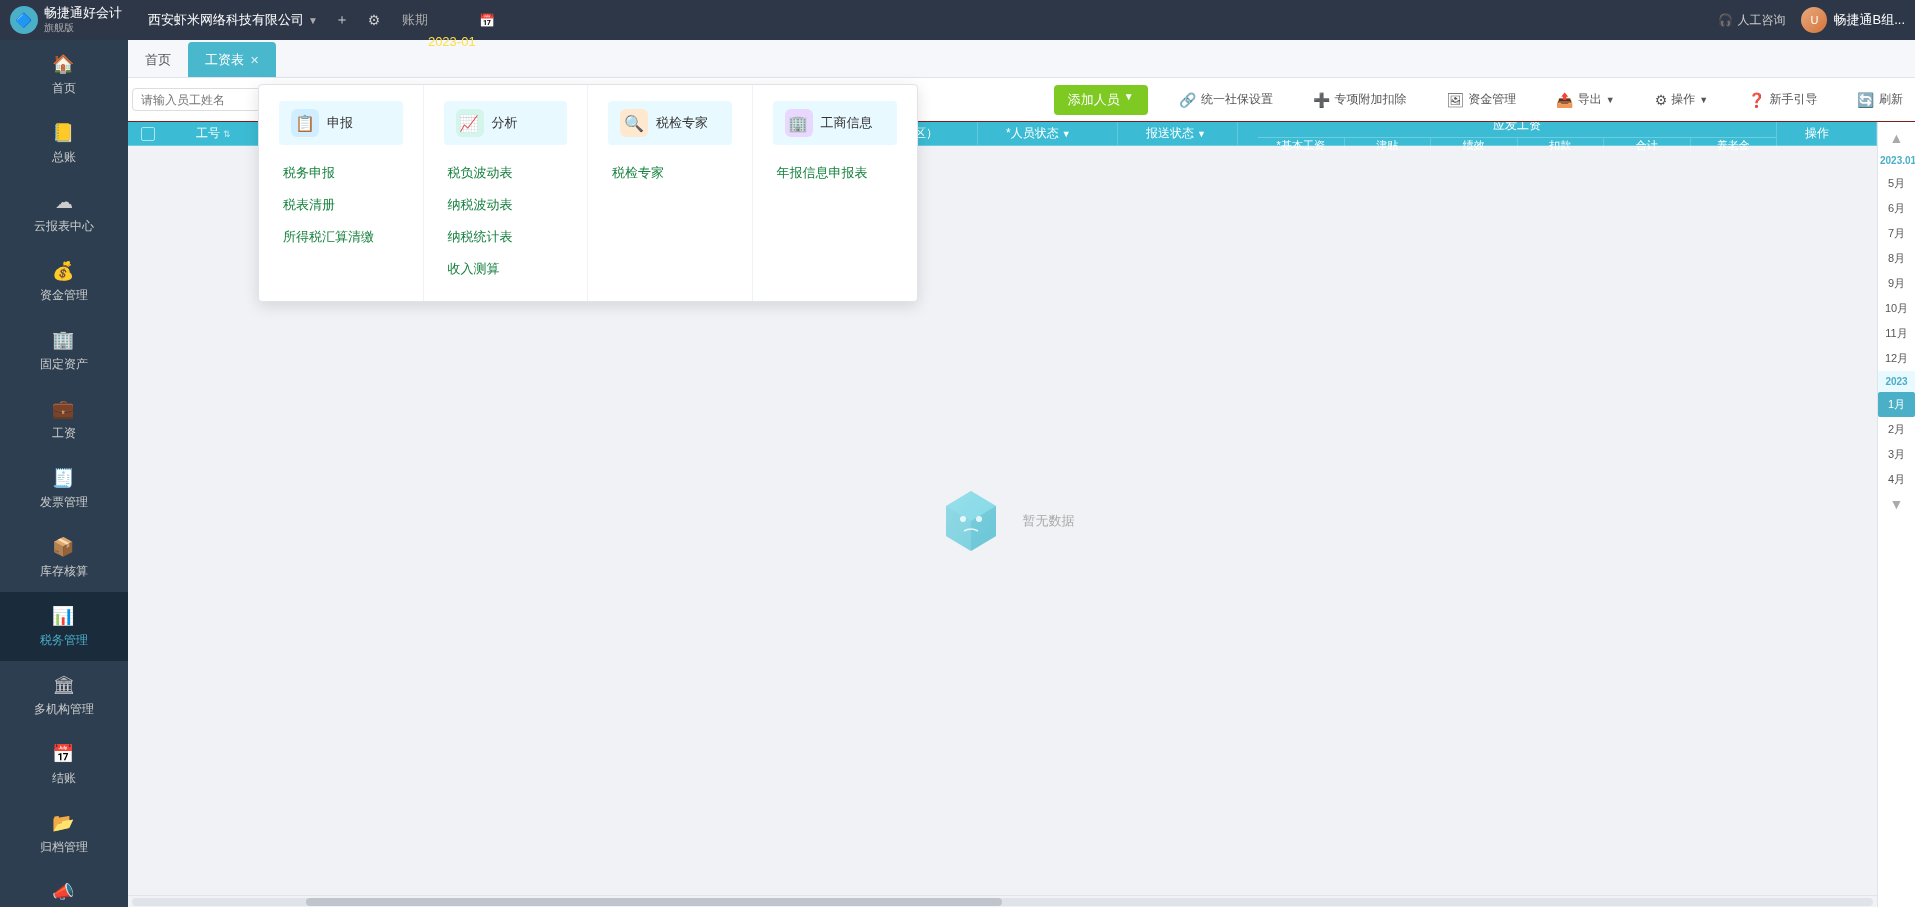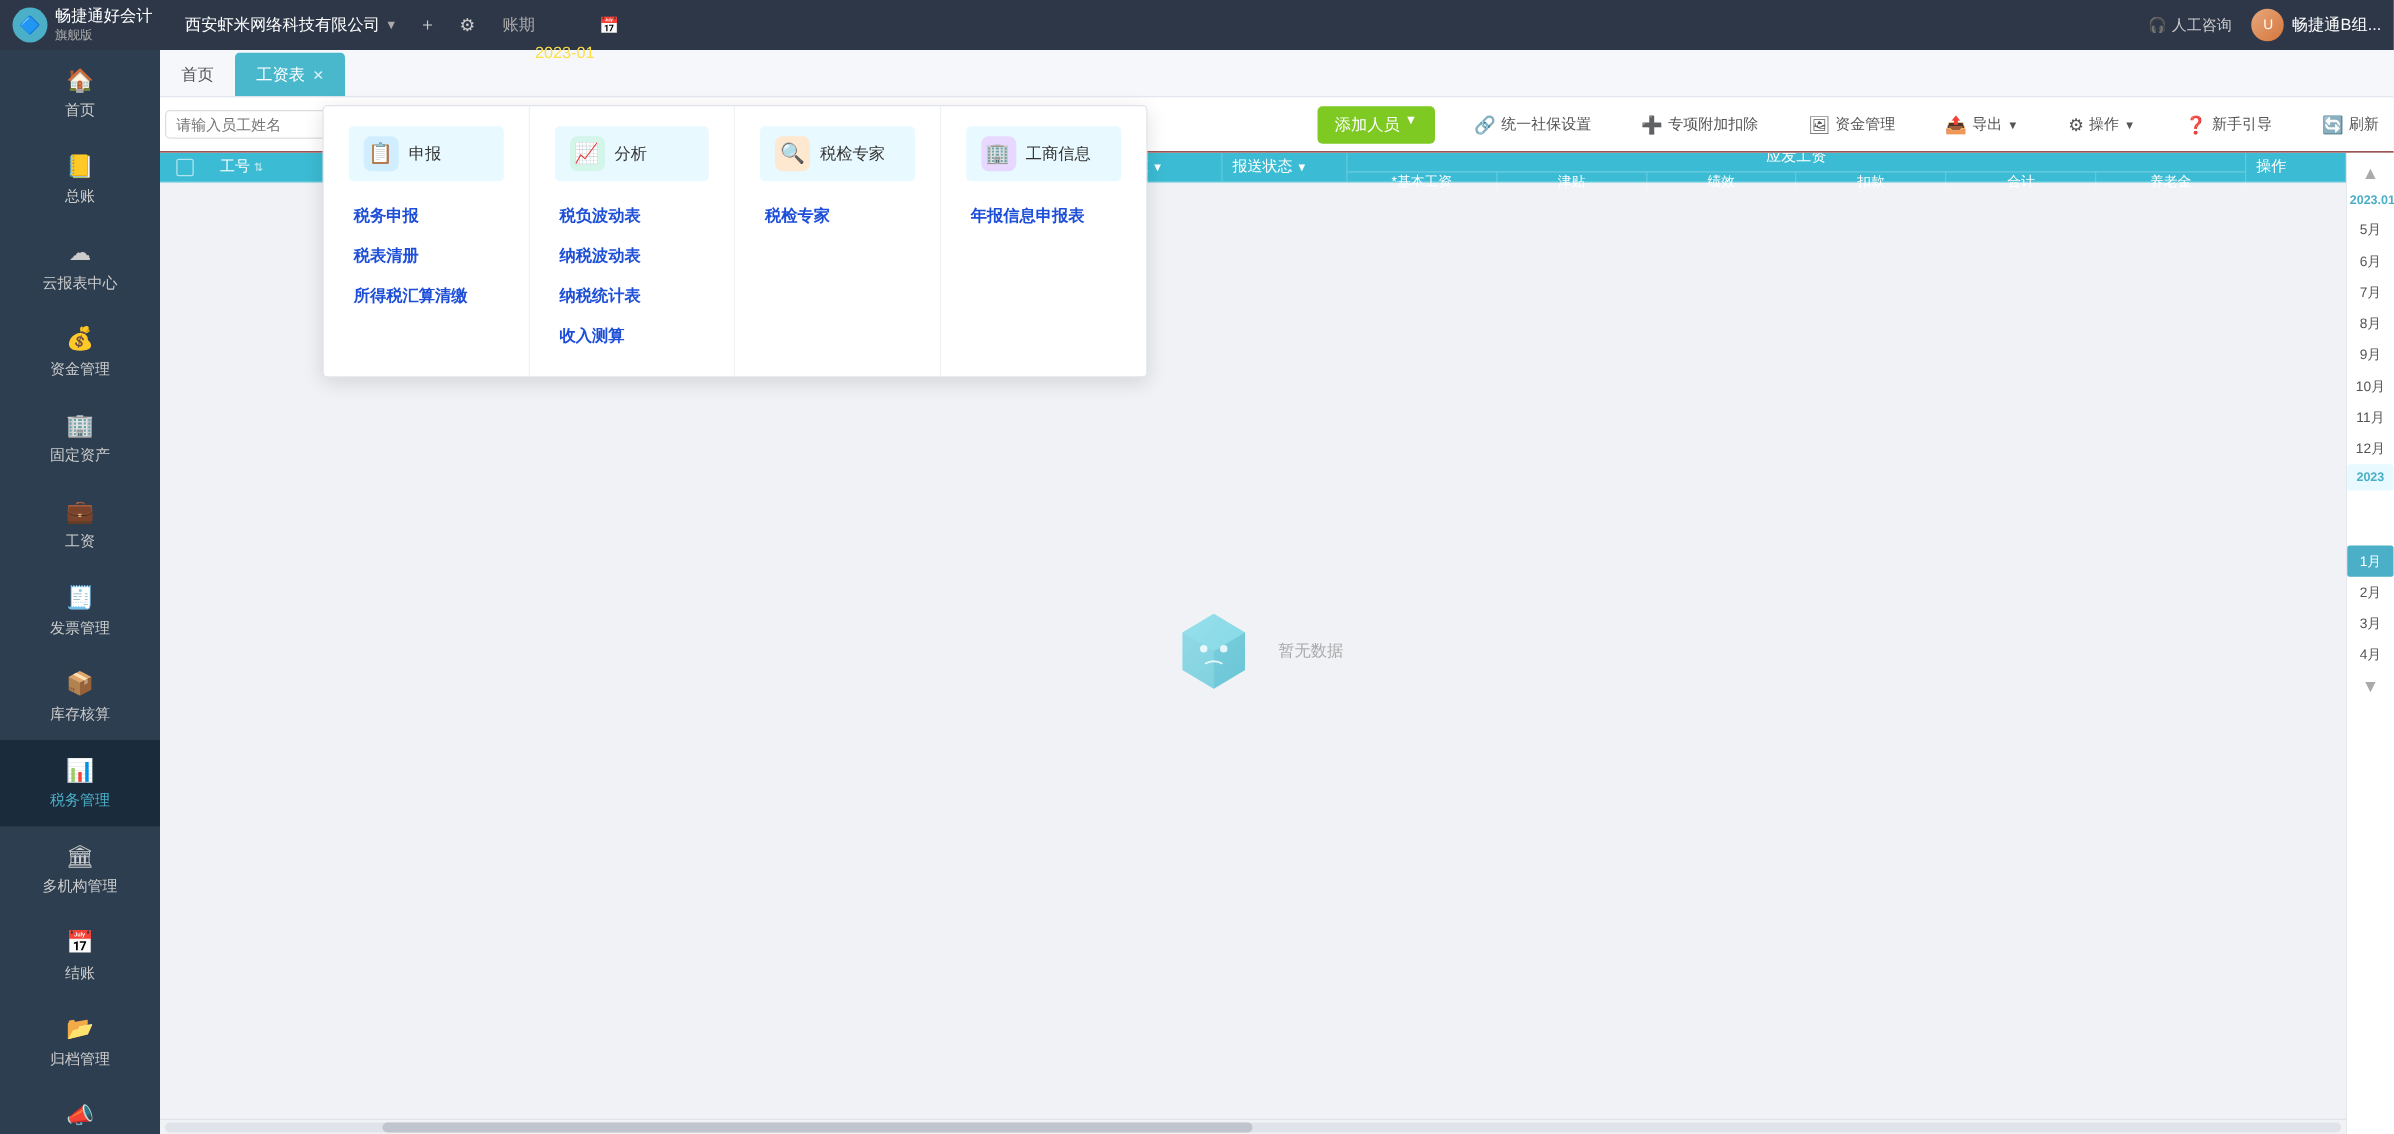--- a/index.html
+++ b/index.html
@@ -255,21 +255,21 @@
     .th-cell.report-status { width: 100px; }
     .sort-icon { font-size: 9px; color: rgba(255,255,255,0.7); }
     .filter-icon { font-size: 9px; }
     .th-row1, .th-row2 {
       display: flex;
       align-items: center;
       background: #3bbcd4;
       color: #fff;
       font-size: 12px;
     }
-    .th-row1 { height: 24px; border-bottom: 1px solid rgba(255,255,255,0.25); }
+    .th-row1 { height: 24px; border-bottom: 1px solid rgba(255,255,255,0.25); gap: 20px; }
 
     
     .empty-state {
       display: flex;
       flex-direction: row;
       align-items: center;
       justify-content: center;
       flex: 1;
       gap: 12px;
       color: #aaa;
@@ -321,21 +321,20 @@
       text-align: center;
       padding: 5px 2px;
       cursor: pointer;
       color: #555;
       font-size: 11px;
     }
     .month-item.active {
       background: #4aafc7;
       color: #fff;
       border-radius: 2px;
-      margin-top: 44px;
     }
     .month-item.year-label {
       font-size: 10px;
       color: #4aafc7;
       background: #e8f9ff;
       font-weight: bold;
       border-radius: 2px;
     }
     .month-nav {
       color: #aaa;
@@ -384,25 +383,24 @@
       display: flex; align-items: center; justify-content: center;
       font-size: 16px;
     }
     .popup-col-icon.blue { background: #d0eeff; color: #4aafc7; }
     .popup-col-icon.green { background: #d4f5e9; color: #3bc88a; }
     .popup-col-icon.orange { background: #ffe8d0; color: #f0a040; }
     .popup-col-icon.purple { background: #e8d8ff; color: #9070e0; }
 
     .popup-menu-item {
       padding: 7px 4px;
-      color: #1d4ed8;
+      color: #15803d;
       cursor: pointer;
       font-size: 13px;
       border-radius: 3px;
-      font-weight: bold;
     }
 
     
     .checkbox-custom {
       width: 14px; height: 14px;
       border: 1px solid rgba(255,255,255,0.6);
       border-radius: 2px;
       background: transparent;
     }
 

